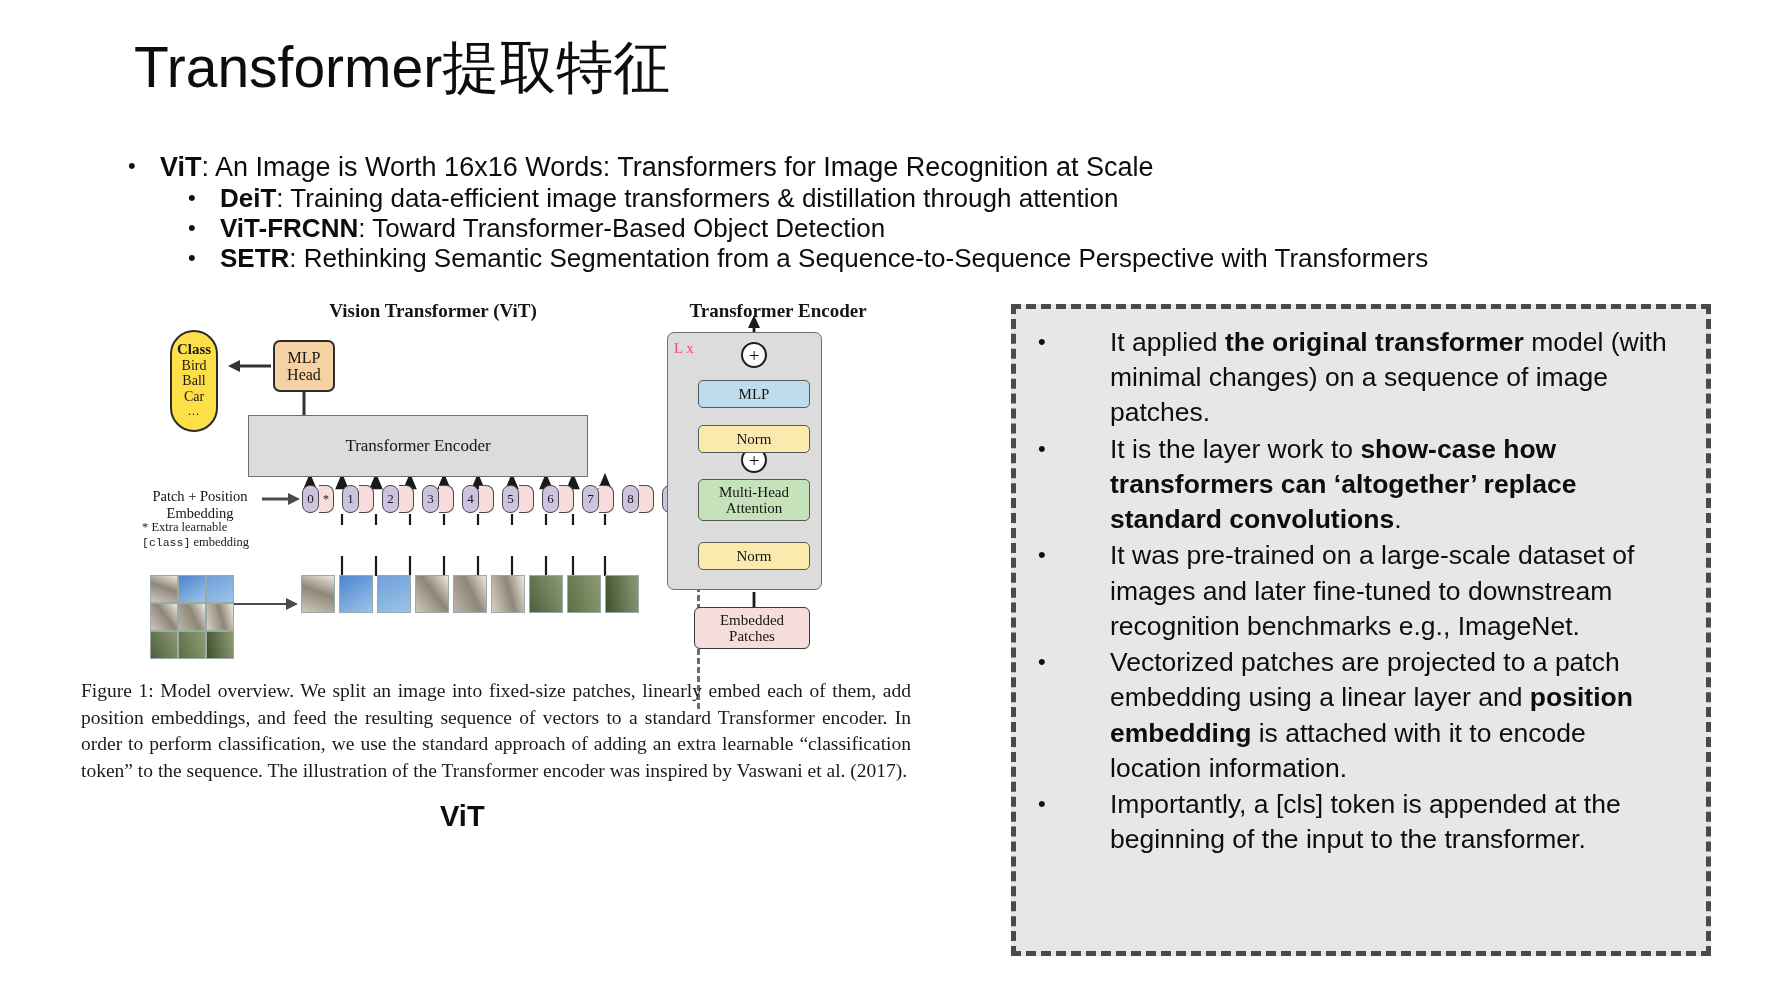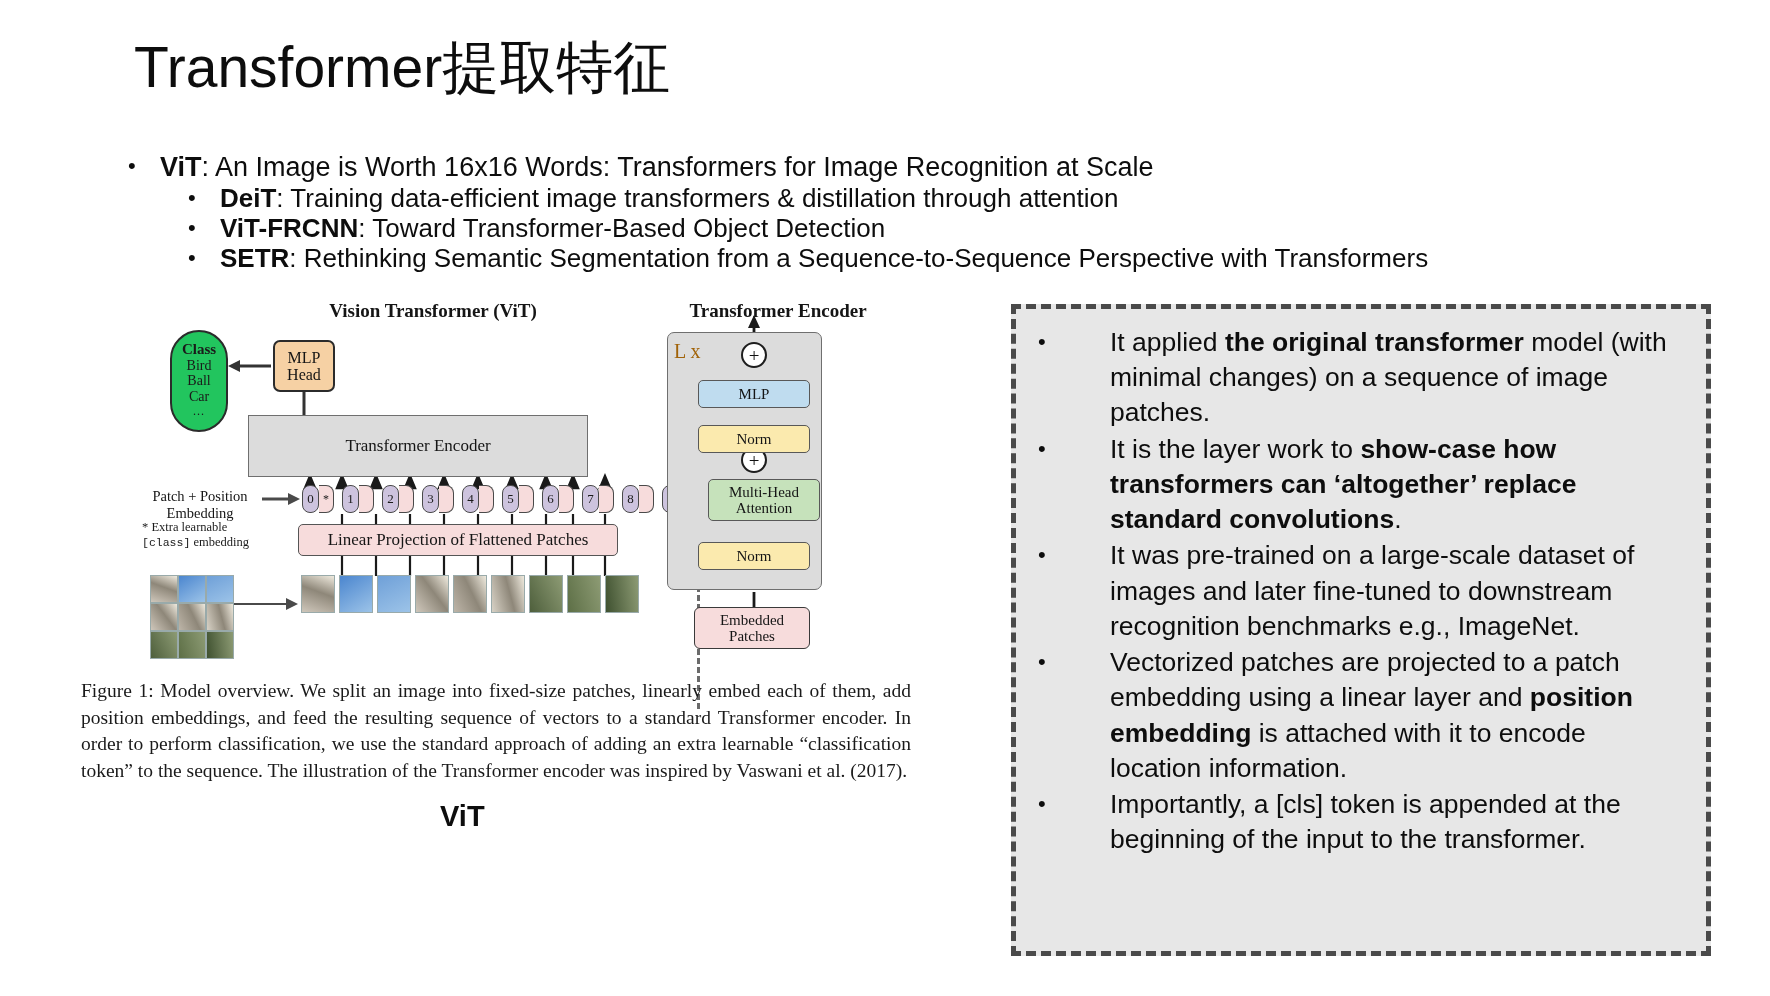--- a/index.html
+++ b/index.html
@@ -83,25 +83,25 @@
     font-weight: 700;
     font-size: 19px;
     color: #151515;
   }
 
   
   #class-pill {
     position: absolute;
     left: 110px;
     top: 38px;
-    width: 58px;
+    width: 48px;
     height: 102px;
     border: 2px solid #2b2b2b;
     border-radius: 29px;
-    background: #22c55e;
+    background: #fde047;
     font-family: "Liberation Serif", serif;
     text-align: center;
     box-sizing: border-box;
     padding-top: 9px;
     line-height: 1.12;
     font-size: 14px;
     color: #1a1a1a;
   }
   #class-pill .cp-head { font-weight: 700; font-size: 15px; }
   #class-pill .cp-dots { letter-spacing: 1px; font-size: 12px; }
@@ -265,40 +265,40 @@
     border: 1.5px solid #6f6f6f;
     border-radius: 7px;
     background: #dcdcdc;
     box-sizing: border-box;
   }
   #enc-lx {
     position: absolute;
     left: 614px;
     top: 48px;
     font-family: "Liberation Serif", serif;
-    font-size: 20px;
-    color: #a16207;
+    font-size: 15px;
+    color: #ec4899;
   }
   .enc-blk {
     position: absolute;
     border: 1.5px solid #585858;
     border-radius: 5px;
     font-family: "Liberation Serif", serif;
     font-size: 15px;
     display: flex;
     align-items: center;
     justify-content: center;
     box-sizing: border-box;
     text-align: center;
     line-height: 1.07;
     color: #151515;
   }
   #blk-mlp   { left: 638px; top: 88px;  width: 112px; height: 28px; background: #bfdcef; }
   #blk-norm1 { left: 638px; top: 133px; width: 112px; height: 28px; background: #fbeaae; }
-  #blk-mha   { left: 638px; top: 187px; width: 112px; height: 42px; background: #c6e2bb; margin-left: 10px; }
+  #blk-mha   { left: 638px; top: 187px; width: 112px; height: 42px; background: #c6e2bb; }
   #blk-norm2 { left: 638px; top: 250px; width: 112px; height: 28px; background: #fbeaae; }
   #blk-embed { left: 634px; top: 315px; width: 116px; height: 42px; background: #f7dcdc;
                border-color: #3a3a3a; border-radius: 6px; }
 
   .plus-node {
     position: absolute;
     width: 26px; height: 26px;
     border: 2px solid #1e1e1e;
     border-radius: 50%;
     background: #ffffff;
@@ -574,21 +574,20 @@
 
   <div id="pp-label">
     <div>Patch + Position</div>
     <div>Embedding</div>
   </div>
   <div id="pp-note">
     <div>* Extra learnable</div>
     <div><span class="mono">[class]</span><span> embedding</span></div>
   </div>
 
-  <div id="lin-proj">Linear Projection of Flattened Patches</div>
 
   <div id="src-grid">
       <div class="src-cell" style="background: linear-gradient(20deg, rgb(207, 199, 187) 0%, rgb(142, 135, 121) 55%, rgb(239, 234, 222) 100%);"></div>
       <div class="src-cell" style="background: linear-gradient(147deg, rgb(75, 134, 207) 0%, rgb(156, 195, 232) 100%);"></div>
       <div class="src-cell" style="background: linear-gradient(154deg, rgb(111, 160, 216) 0%, rgb(156, 195, 232) 100%);"></div>
       <div class="src-cell" style="background: linear-gradient(53deg, rgb(207, 199, 187) 0%, rgb(142, 135, 121) 55%, rgb(239, 234, 222) 100%);"></div>
       <div class="src-cell" style="background: linear-gradient(64deg, rgb(189, 181, 168) 0%, rgb(142, 135, 121) 55%, rgb(239, 234, 222) 100%);"></div>
       <div class="src-cell" style="background: linear-gradient(75deg, rgb(216, 210, 198) 0%, rgb(142, 135, 121) 55%, rgb(239, 234, 222) 100%);"></div>
       <div class="src-cell" style="background: linear-gradient(64deg, rgb(78, 95, 60) 0%, rgb(141, 155, 116) 100%);"></div>
       <div class="src-cell" style="background: linear-gradient(73deg, rgb(93, 111, 70) 0%, rgb(141, 155, 116) 100%);"></div>

